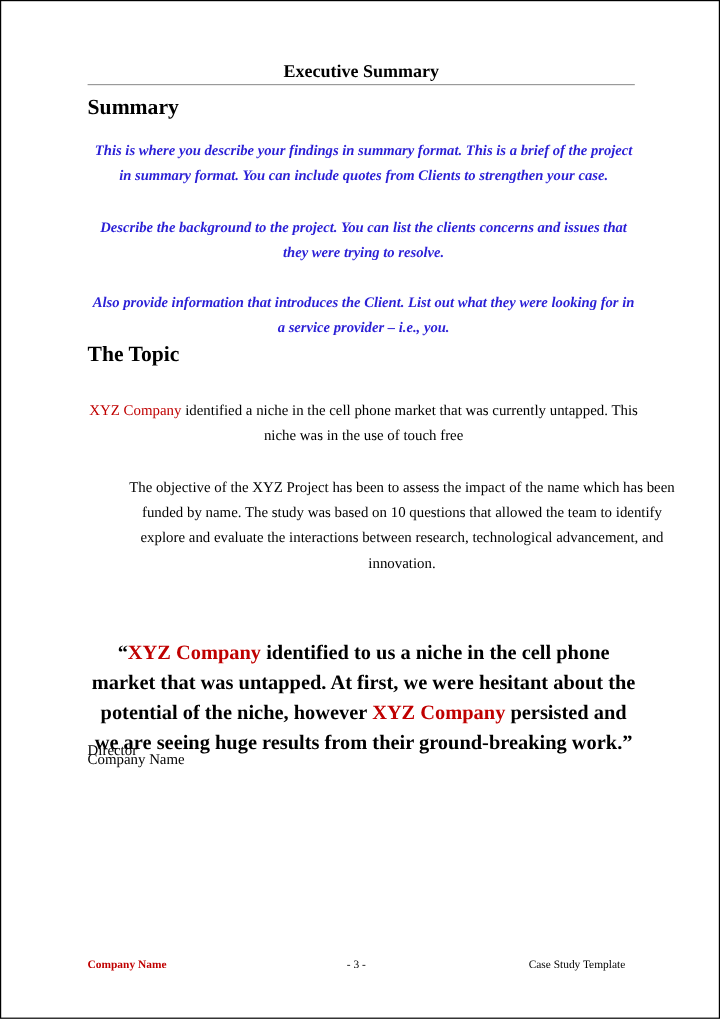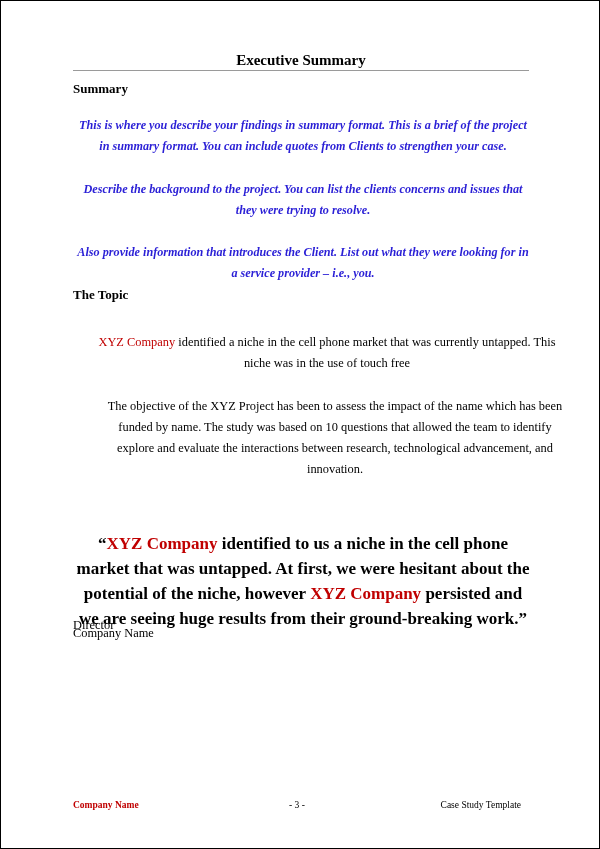--- a/index.html
+++ b/index.html
@@ -19,21 +19,21 @@
     .h1 {
       position: absolute; left: 72px; top: 50px; width: 456px;
       font-family: "Liberation Serif", serif; font-weight: bold;
       font-size: 15px; line-height: 18px;
       padding-bottom: 1px;
       border-bottom: 1px solid #9a9a9a;
     }
     .h2 {
       position: absolute; left: 72px;
       font-family: "Liberation Serif", serif; font-weight: bold;
-      font-size: 13px; line-height: 16px;
+      font-size: 18px; line-height: 16px;
     }
     .para {
       position: absolute; left: 72px; width: 460px;
       font-family: "Liberation Serif", serif;
       font-size: 12.4px; line-height: 21px;
     }
     .guide {
       color: #2a1fd6; font-style: italic; font-weight: 600;
       font-size: 12.2px;
     }
@@ -64,21 +64,21 @@
   <div class="h1">Executive Summary</div>
 
   <div class="h2" style="top:80px;">Summary</div>
 
   <div class="para guide" style="top:114px;font-style:italic;">This is where you describe your findings in summary format. This is a brief of the project in summary format. You can include quotes from Clients to strengthen your case.</div>
   <div class="para guide" style="top:241px;">Also provide information that introduces the Client. List out what they were looking for in a service provider – i.e., you.</div>
   <div class="para guide" style="top:178px;">Describe the background to the project. You can list the clients concerns and issues that they were trying to resolve.</div>
 
   <div class="h2" style="top:286px;">The Topic</div>
 
-  <div class="para" style="top:331px;margin-left:24px;">
+  <div class="para" style="top:331px;">
     <span class="red">XYZ Company</span><span> identified a niche in the cell phone market that was currently untapped. This niche was in the use of touch free</span>
   </div>
 
   <div class="para" style="top:395px;margin-left:32px;">The objective of the XYZ Project has been to assess the impact of the name which has been funded by name. The study was based on 10 questions that allowed the team to identify explore and evaluate the interactions between research, technological advancement, and innovation.</div>
 
   <div class="quote">
     <span>“</span><span class="red">XYZ Company</span><span> identified to us a niche in the cell phone market that was untapped. At first, we were hesitant about the potential of the niche, however </span><span class="red">XYZ Company</span><span> persisted and we are seeing huge results from their ground-breaking work.”</span>
   </div>
 
   <div class="sig" style="top:616px;">Director</div>

